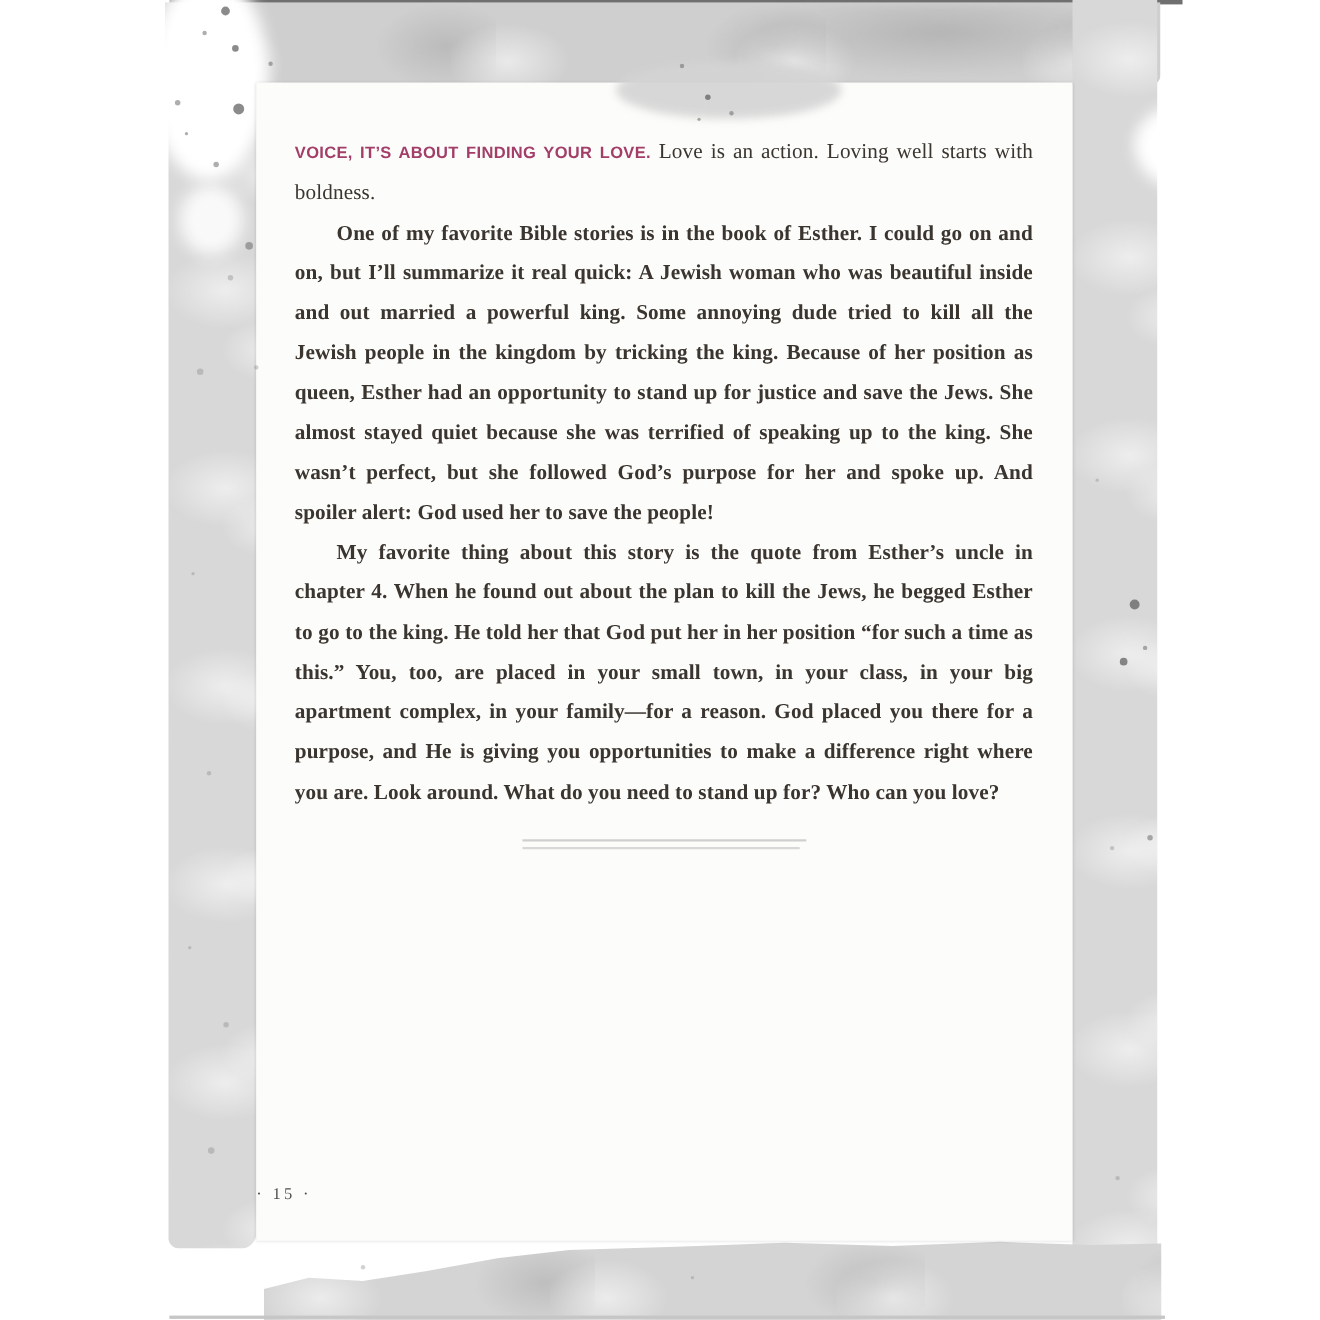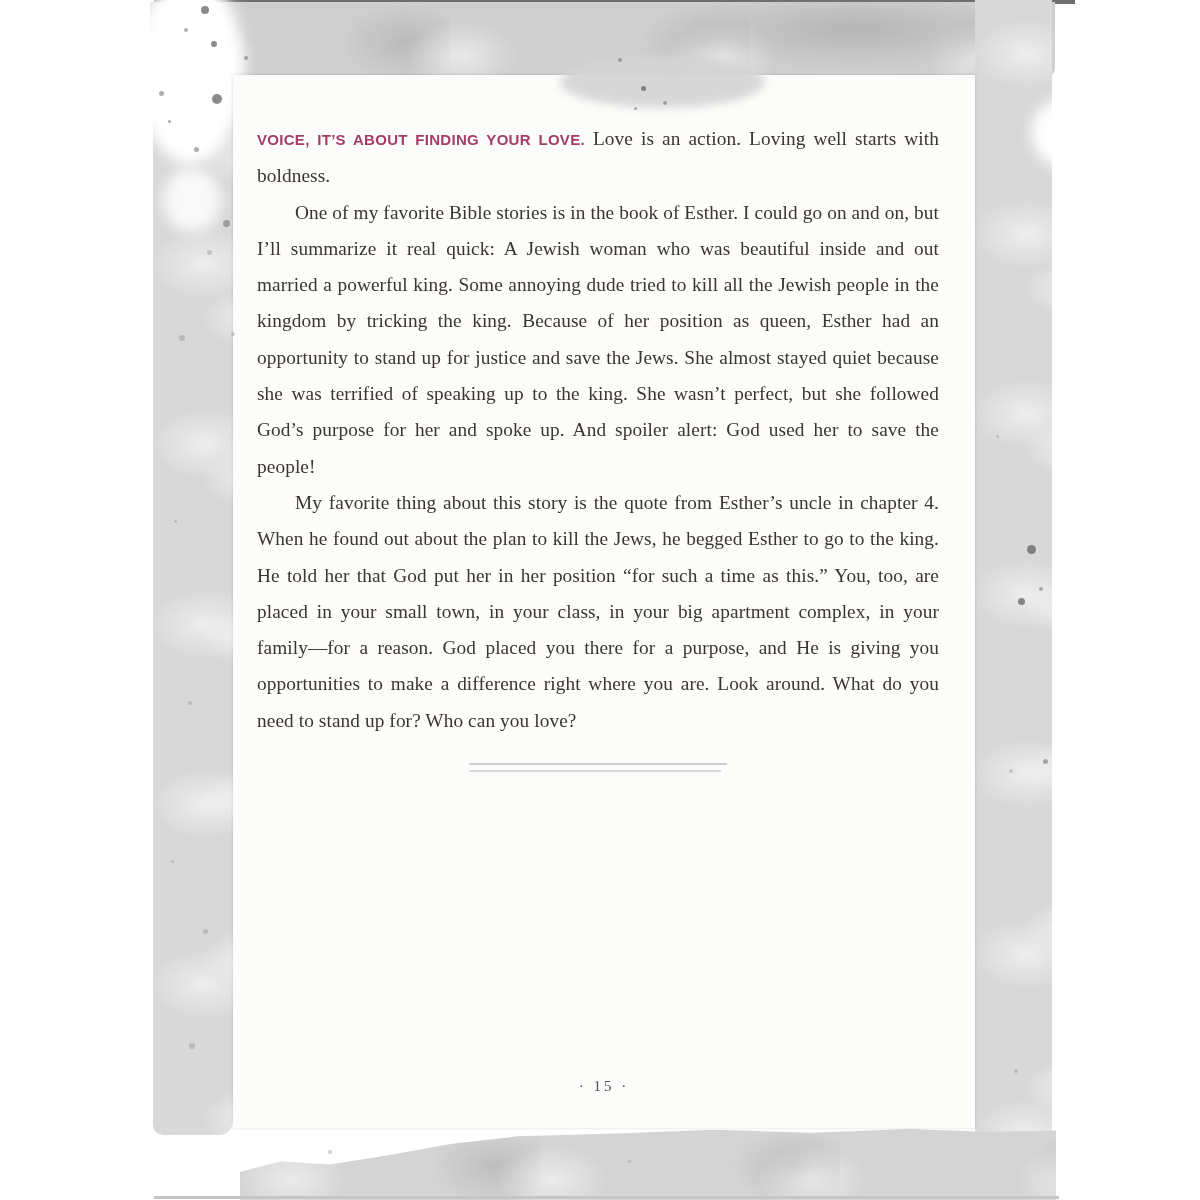--- a/index.html
+++ b/index.html
@@ -32,33 +32,33 @@
   .wb1{left:136px;top:-26px;width:108px;height:190px;}
   .wb2{left:163px;top:168px;width:58px;height:64px;opacity:.85;}
   .wb3{left:1032px;top:96px;width:78px;height:74px;}
   .dot{position:absolute;border-radius:50%;background:rgba(108,108,108,.55);z-index:5;}
   .dot.dk{background:rgba(90,90,90,.7);}
   .dot.lt{background:rgba(140,140,140,.4);}
 
   
   .page{position:absolute;left:233px;top:75px;width:742px;height:1053px;background:#fcfcfa;
         box-shadow:0 0 3px rgba(0,0,0,.14);z-index:3;}
-  .content{padding:46px 36px 0 24px;}
+  .content{padding:46px 36px 0 35px;}
   .para{margin:0;font-size:19.3px;line-height:36.3px;color:#3b3530;text-align:justify;
         letter-spacing:.1px;}
-  .para.indent{text-indent:38px;}
+  .para.indent{text-indent:38px;font-weight:bold;}
   .lead{font-family:"Liberation Sans", sans-serif;font-weight:700;font-size:15px;
         letter-spacing:.3px;color:#a23e68;}
   .divider{margin:24px auto 0;width:258px;}
   .dl{display:block;height:2px;background:#cfcfcf;margin-bottom:5px;}
   .dl:last-child{width:252px;background:#d8d8d8;margin-bottom:0;}
   .prayer{margin:28px 26px 0 38px;font-family:"DejaVu Sans", sans-serif;font-style:italic;
           font-size:18px;line-height:36.4px;color:#a8809f;letter-spacing:.4px;word-spacing:1px;
           text-align:left;}
-  .pagenum{position:absolute;left:0;right:0;top:1003px;text-align:center;
+  .pagenum{position:absolute;left:0;right:0;top:1003px;
            font-size:15px;letter-spacing:3px;color:#4f4f4f;}
 </style>
 </head>
 <body>
 
 <div class="scene">
 
   <div>
     <div class="top-rule"></div>
     <div class="band band-top"></div>

